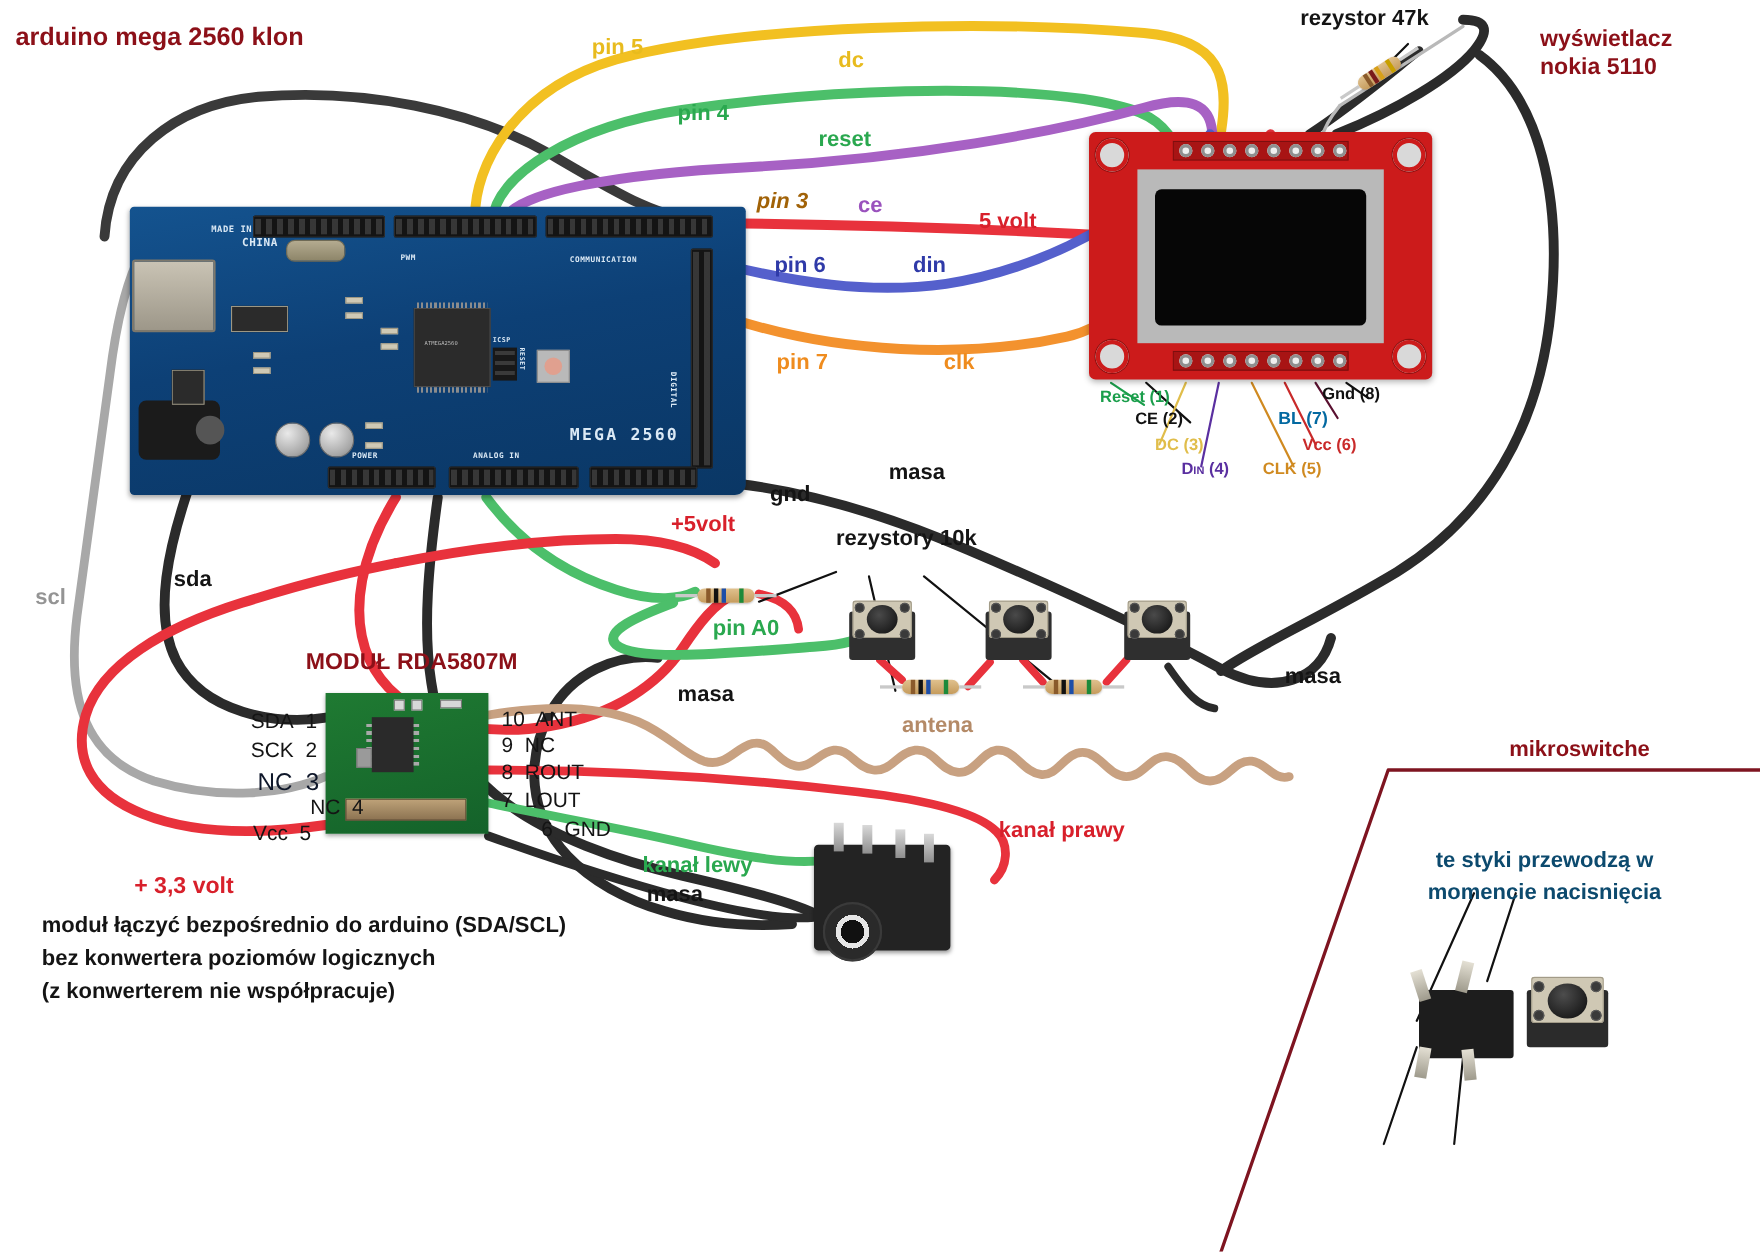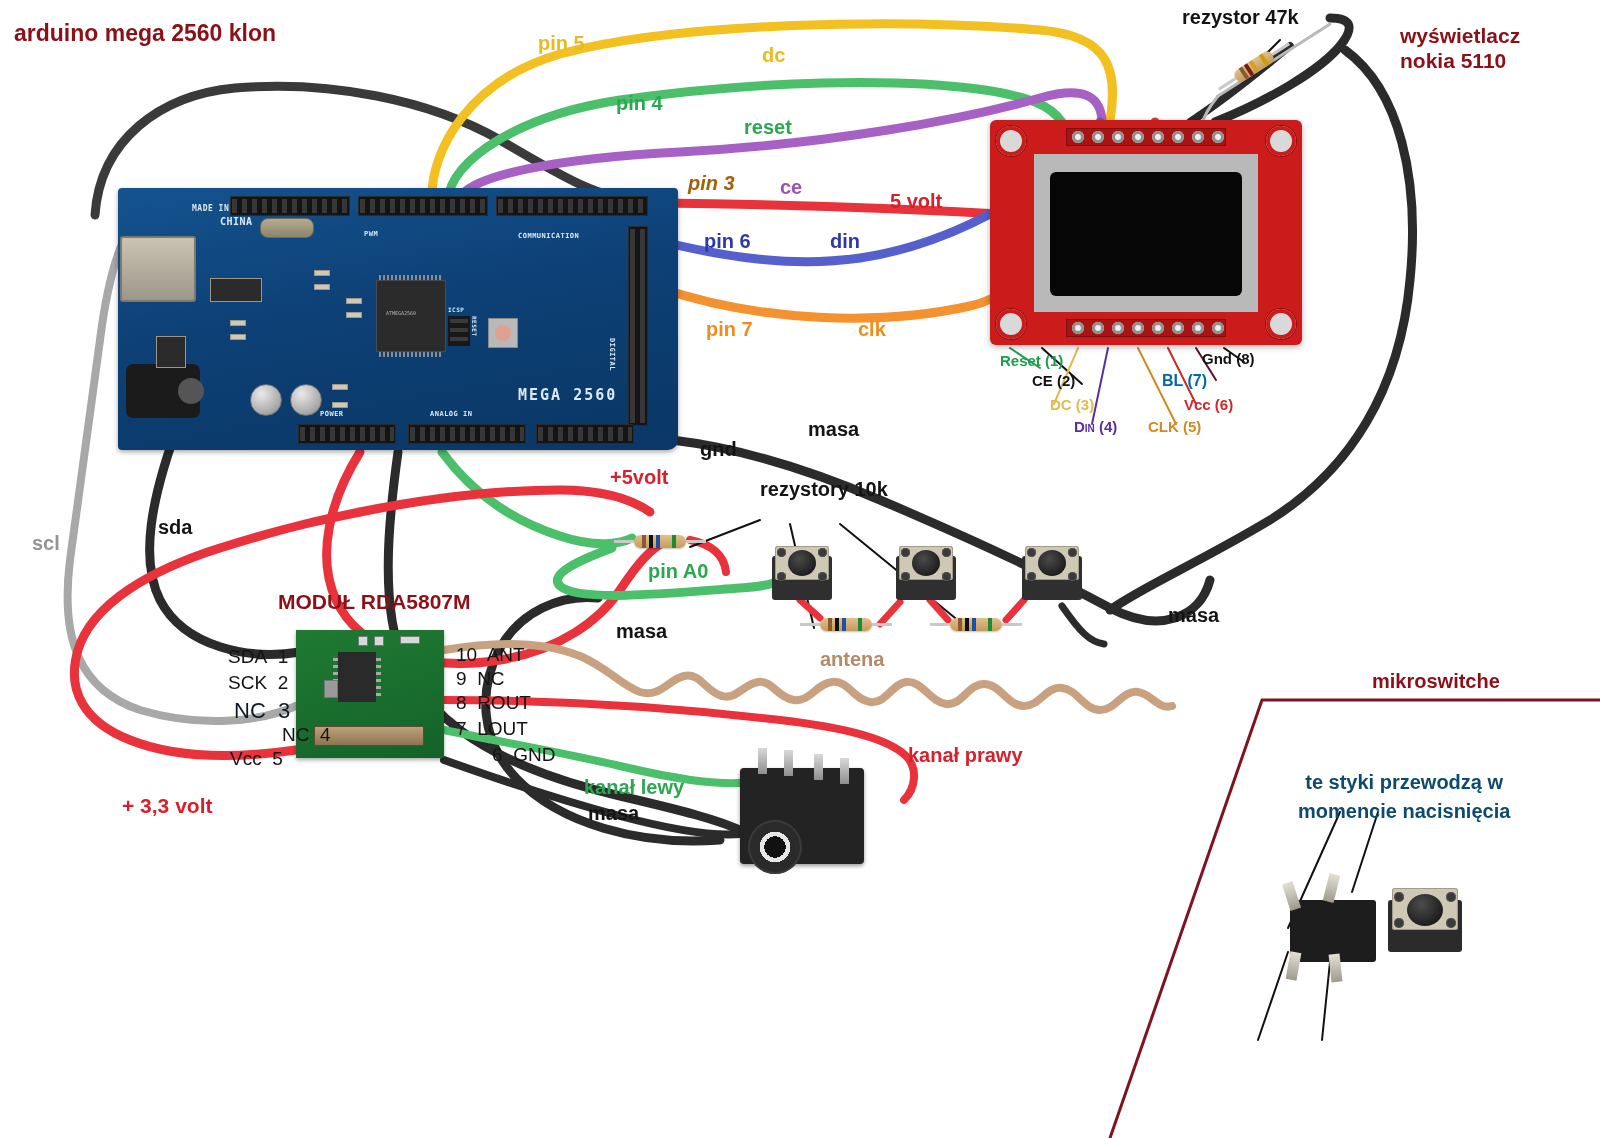--- a/index.html
+++ b/index.html
@@ -654,20 +654,25 @@
   </div>
   <div class="lbl" style="left:456px; top:718px; font-size:19px; color:#141414; font-weight:normal;">
     <span>7</span>&nbsp;
     <span>LOUT</span>
   </div>
   <div class="lbl" style="left:456px; top:744px; font-size:19px; color:#141414; font-weight:normal;margin-left:36px;">
     <span>6</span>&nbsp;
     <span>GND</span>
   </div>
 
+  <div class="lbl" style="left:38px; top:826px; font-size:20px; color:#141414; line-height:1.5;">
+    <div>moduł łączyć bezpośrednio do arduino (SDA/SCL)</div>
+    <div>bez konwertera poziomów logicznych</div>
+    <div>(z konwerterem nie współpracuje)</div>
+  </div>
 
   <div class="lbl" style="left:1298px; top:768px; font-size:20px; color:#0c4a6e; line-height:1.45; text-align:center;">
     <div>te styki przewodzą w</div>
     <div>momencie nacisnięcia</div>
   </div>
 
 
 </div>
 
 </body></html>

